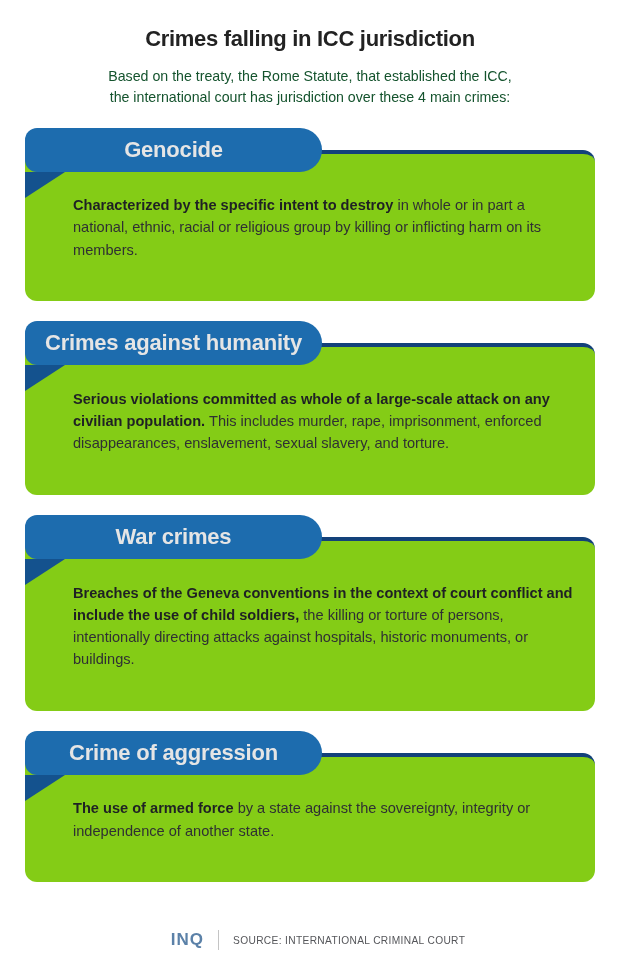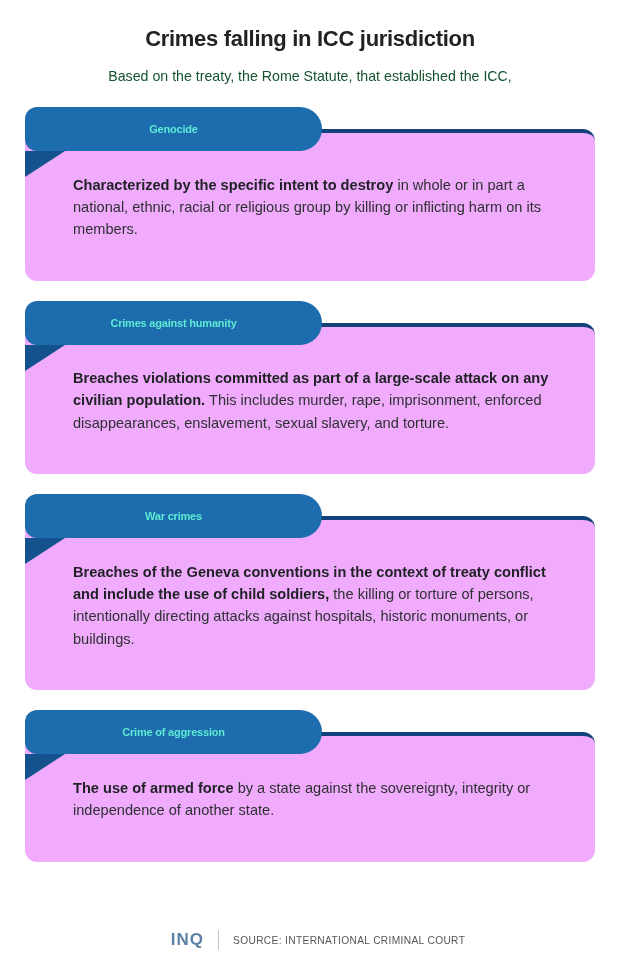--- a/index.html
+++ b/index.html
@@ -50,21 +50,21 @@
   }
 
   .card {
     position: relative;
     margin-bottom: 20px;
   }
 
   
   .card-body {
     position: relative;
-    background: #f0abfc;
+    background: #84cc16;
     border-radius: 12px;
     border-top: 4px solid #13417a;
     box-sizing: border-box;
     padding: 26px 22px 26px 48px;
     margin-top: -22px;
     z-index: 1;
   }
 
   
   .card-tab {
@@ -74,22 +74,22 @@
     height: 44px;
     background: #1d6cae;
     border-radius: 12px 22px 22px 12px;
     display: flex;
     align-items: center;
     justify-content: center;
     box-sizing: border-box;
     padding: 0 18px;
   }
   .card-tab-label {
-    color: #5eead4;
-    font-size: 11px;
+    color: #e5e5e5;
+    font-size: 22px;
     font-weight: bold;
     letter-spacing: -0.2px;
     white-space: nowrap;
   }
 
   
   .card-fold {
     position: absolute;
     top: 44px;
     left: 0;
@@ -154,20 +154,21 @@
 </style>
 </head>
 <body>
 
 <div class="page">
 
   <div class="header">
     <h1 class="title">Crimes falling in ICC jurisdiction</h1>
     <div class="subtitle">
       <div>Based on the treaty, the Rome Statute, that established the ICC,</div>
+      <div>the international court has jurisdiction over these 4 main crimes:</div>
     </div>
   </div>
 
   <div class="cards">
 
     <div class="card">
       <div class="card-tab">
         <span class="card-tab-label">Genocide</span>
       </div>
       <div class="card-fold"></div>
@@ -175,31 +176,31 @@
         <p class="card-desc"><b>Characterized by the specific intent to destroy</b><span> in whole or in part a national, ethnic, racial or religious group by killing or inflicting harm on its members.</span></p>
       </div>
     </div>
 
     <div class="card">
       <div class="card-tab">
         <span class="card-tab-label">Crimes against humanity</span>
       </div>
       <div class="card-fold"></div>
       <div class="card-body">
-        <p class="card-desc"><b>Breaches violations committed as part of a large-scale attack on any civilian population.</b><span> This includes murder, rape, imprisonment, enforced disappearances, enslavement, sexual slavery, and torture.</span></p>
+        <p class="card-desc"><b>Serious violations committed as whole of a large-scale attack on any civilian population.</b><span> This includes murder, rape, imprisonment, enforced disappearances, enslavement, sexual slavery, and torture.</span></p>
       </div>
     </div>
 
     <div class="card">
       <div class="card-tab">
         <span class="card-tab-label">War crimes</span>
       </div>
       <div class="card-fold"></div>
       <div class="card-body">
-        <p class="card-desc"><b>Breaches of the Geneva conventions in the context of treaty conflict and include the use of child soldiers,</b><span> the killing or torture of persons, intentionally directing attacks against hospitals, historic monuments, or buildings.</span></p>
+        <p class="card-desc"><b>Breaches of the Geneva conventions in the context of court conflict and include the use of child soldiers,</b><span> the killing or torture of persons, intentionally directing attacks against hospitals, historic monuments, or buildings.</span></p>
       </div>
     </div>
 
     <div class="card">
       <div class="card-tab">
         <span class="card-tab-label">Crime of aggression</span>
       </div>
       <div class="card-fold"></div>
       <div class="card-body">
         <p class="card-desc"><b>The use of armed force</b><span> by a state against the sovereignty, integrity or independence of another state.</span></p>

